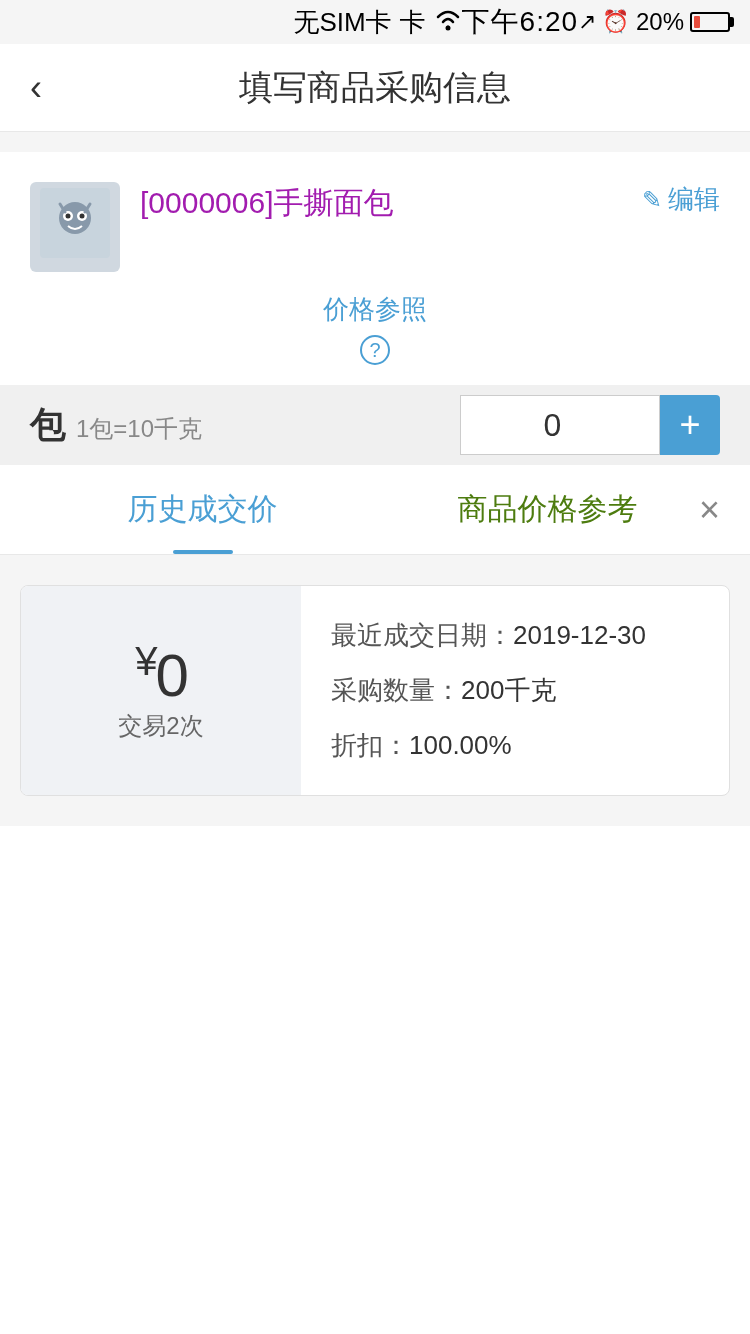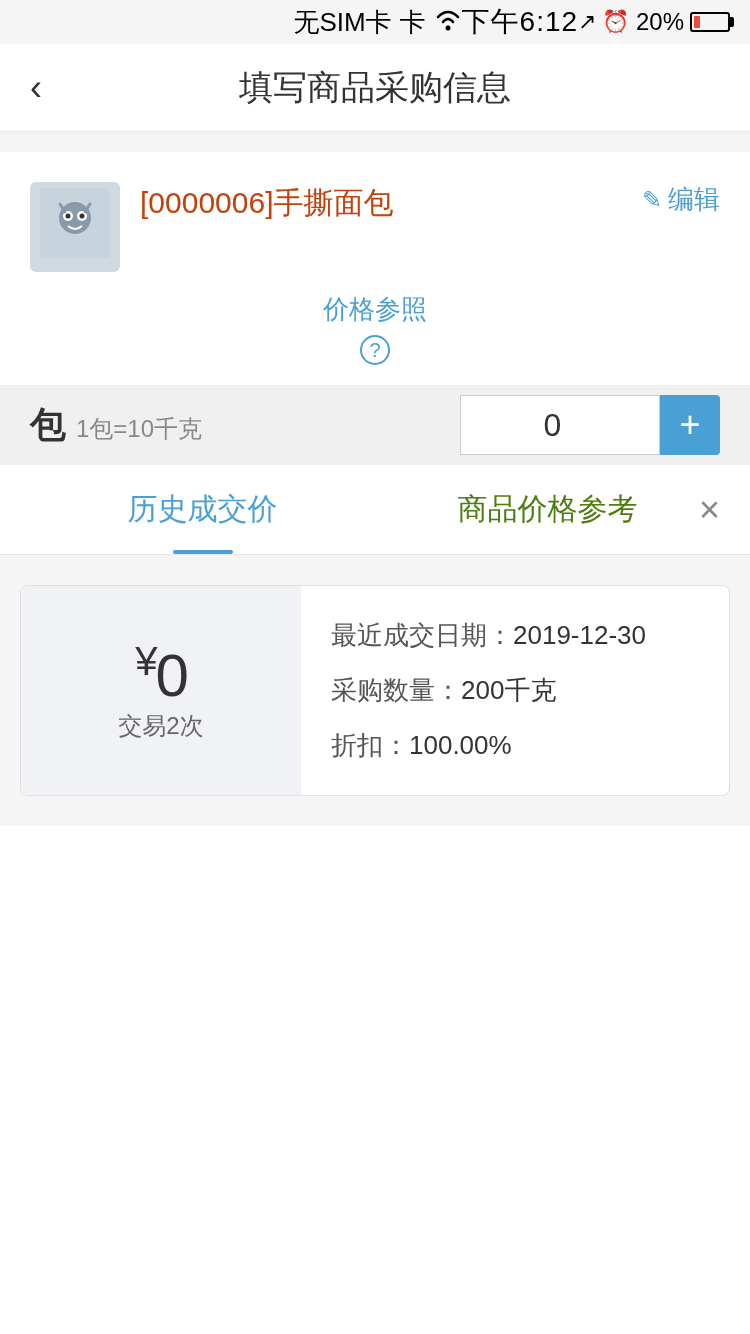--- a/index.html
+++ b/index.html
@@ -132,21 +132,21 @@
     }
     .product-thumb-inner {
       font-size: 32px;
       color: #8899aa;
     }
     .product-info {
       flex: 1;
     }
     .product-name {
       font-size: 30px;
-      color: #c2410c;
+      color: #a21caf;
       font-weight: 500;
       margin-bottom: 36px;
       line-height: 1.4;
     }
     .product-unit-row {
       display: flex;
       align-items: center;
       gap: 12px;
     }
     .product-unit-label {
@@ -374,21 +374,21 @@
     <span>卡</span>
     <span>
       <svg width="28" height="22" viewBox="0 0 28 22">
         <path d="M14 18 C14 18 14 18 14 18" stroke="#000" stroke-width="3" stroke-linecap="round"></path>
         <path d="M9 13 C10.5 11 12 10 14 10 C16 10 17.5 11 19 13" stroke="#000" stroke-width="2.5" stroke-linecap="round" fill="none"></path>
         <path d="M4 8 C7 5 10.5 3 14 3 C17.5 3 21 5 24 8" stroke="#000" stroke-width="2.5" stroke-linecap="round" fill="none"></path>
         <circle cx="14" cy="19" r="2.5" fill="#000"></circle>
       </svg>
     </span>
   </div>
-  <div class="status-center">下午6:12</div>
+  <div class="status-center">下午6:20</div>
   <div class="status-right">
     <span style="font-size:22px;">↗</span>
     <span style="font-size:22px;">⏰</span>
     <span style="font-size:24px;">20%</span>
     <div class="battery-icon">
       <div class="battery-body">
         <div class="battery-fill"></div>
       </div>
     </div>
   </div>

